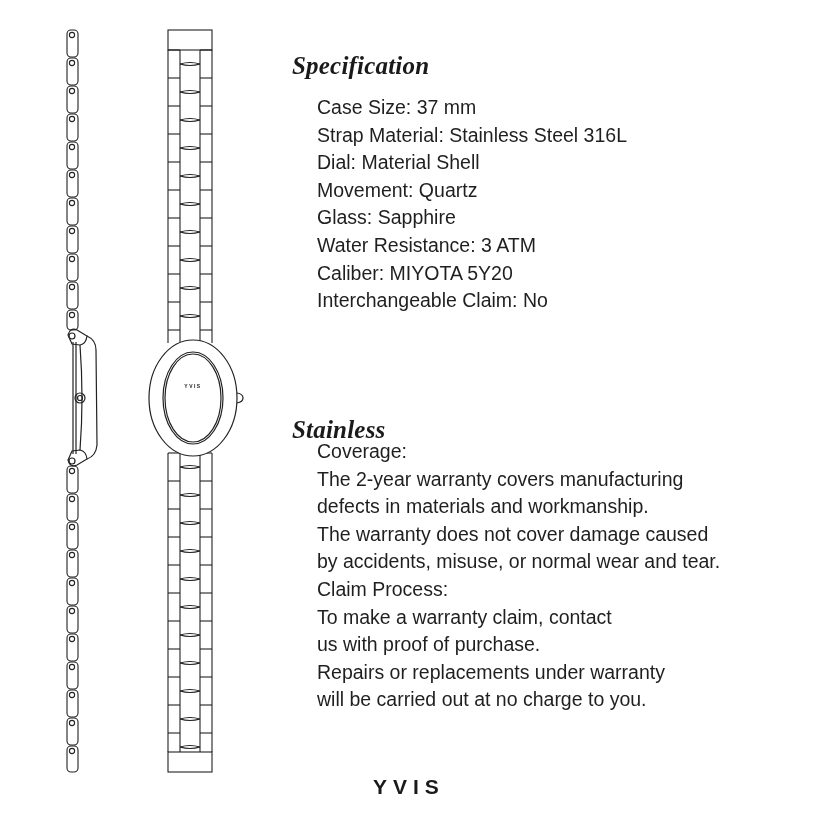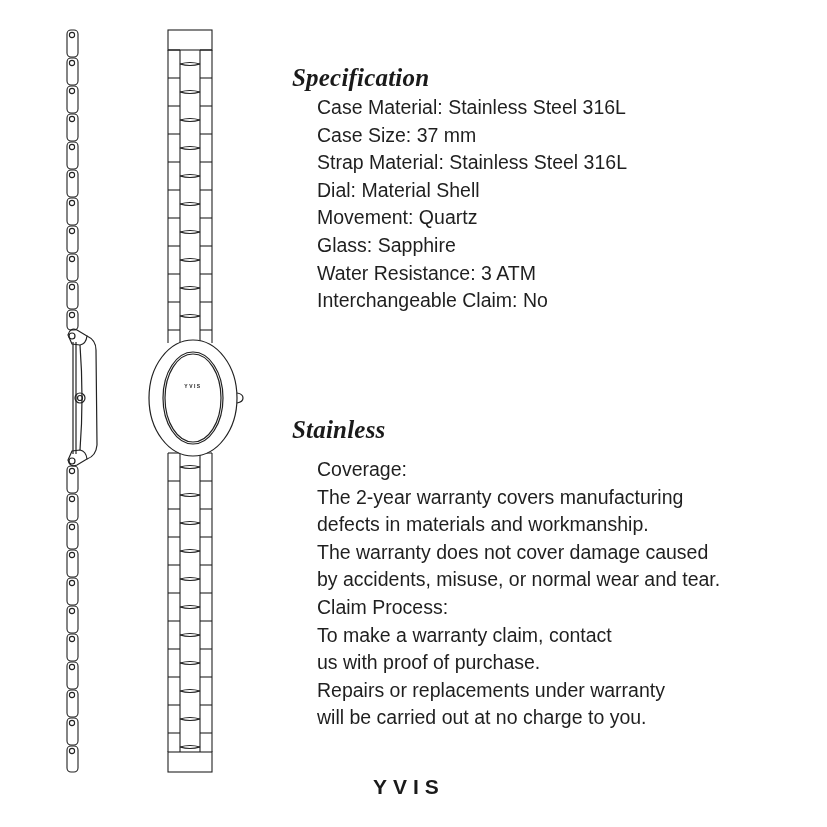--- a/index.html
+++ b/index.html
@@ -1,23 +1,23 @@
 <!DOCTYPE html>
 <html><head>
 <meta charset="utf-8">
 <style>
   html, body { margin: 0; padding: 0; background: #ffffff; }
   body { width: 827px; height: 827px; position: relative; overflow: hidden; font-family: "Liberation Sans", sans-serif; color: #1f1f1f; }
   .drawing { position: absolute; left: 0; top: 0; width: 260px; height: 827px; }
   .section-title { position: absolute; left: 292px; font-family: "Liberation Serif", "DejaVu Serif", serif; font-style: italic; font-weight: bold; font-size: 25px; color: #1a1a1a; margin: 0; letter-spacing: 0.2px; }
-  .spec-title { top: 64px; }
+  .spec-title { top: 52px; }
   .warranty-title { top: 416px; }
   .list { position: absolute; left: 317px; margin: 0; padding: 0; list-style: none; font-size: 19.5px; line-height: 27.6px; color: #1f1f1f; }
   .spec-list { top: 94px; }
-  .warranty-list { top: 456px; }
+  .warranty-list { top: 438px; }
   .list li { white-space: nowrap; }
   .logo { position: absolute; left: 373px; top: 775px; font-family: "Liberation Sans", sans-serif; font-weight: bold; font-size: 21px; letter-spacing: 6px; color: #1a1a1a; }
 </style>
 </head>
 <body>
 
 <svg class="drawing" viewBox="0 0 260 827" width="260" height="827" xmlns="http://www.w3.org/2000/svg">
     <g fill="none" stroke="#222" stroke-width="1.1">
       <rect x="67" y="30" width="11" height="27" rx="4"></rect>
       <circle cx="72" cy="35" r="2.6"></circle>
@@ -182,27 +182,27 @@
     <ellipse cx="193" cy="398" rx="44" ry="58" fill="#fff"></ellipse>
     <ellipse cx="193" cy="398" rx="30" ry="46"></ellipse>
     <ellipse cx="193" cy="398" rx="28" ry="44"></ellipse>
     <path d="M237,393 Q243,394 243,398 Q243,402 237,403"></path>
     <text x="193" y="388" font-family="Liberation Sans, sans-serif" font-size="5" font-weight="bold" letter-spacing="1.5" text-anchor="middle" fill="#222" stroke="none">YVIS</text>
   </g>
 </svg>
 
 <h2 class="section-title spec-title">Specification</h2>
 <ul class="list spec-list">
-  <li>Case Material: Stainless Steel 316L</li>
   <li>Case Size: 37 mm</li>
   <li>Strap Material: Stainless Steel 316L</li>
   <li>Dial: Material Shell</li>
   <li>Movement: Quartz</li>
   <li>Glass: Sapphire</li>
   <li>Water Resistance: 3 ATM</li>
+  <li>Caliber: MIYOTA 5Y20</li>
   <li>Interchangeable Claim: No</li>
 </ul>
 
 <h2 class="section-title warranty-title">Stainless</h2>
 <ul class="list warranty-list">
   <li>Coverage:</li>
   <li>The 2-year warranty covers manufacturing</li>
   <li>defects in materials and workmanship.</li>
   <li>The warranty does not cover damage caused</li>
   <li>by accidents, misuse, or normal wear and tear.</li>

